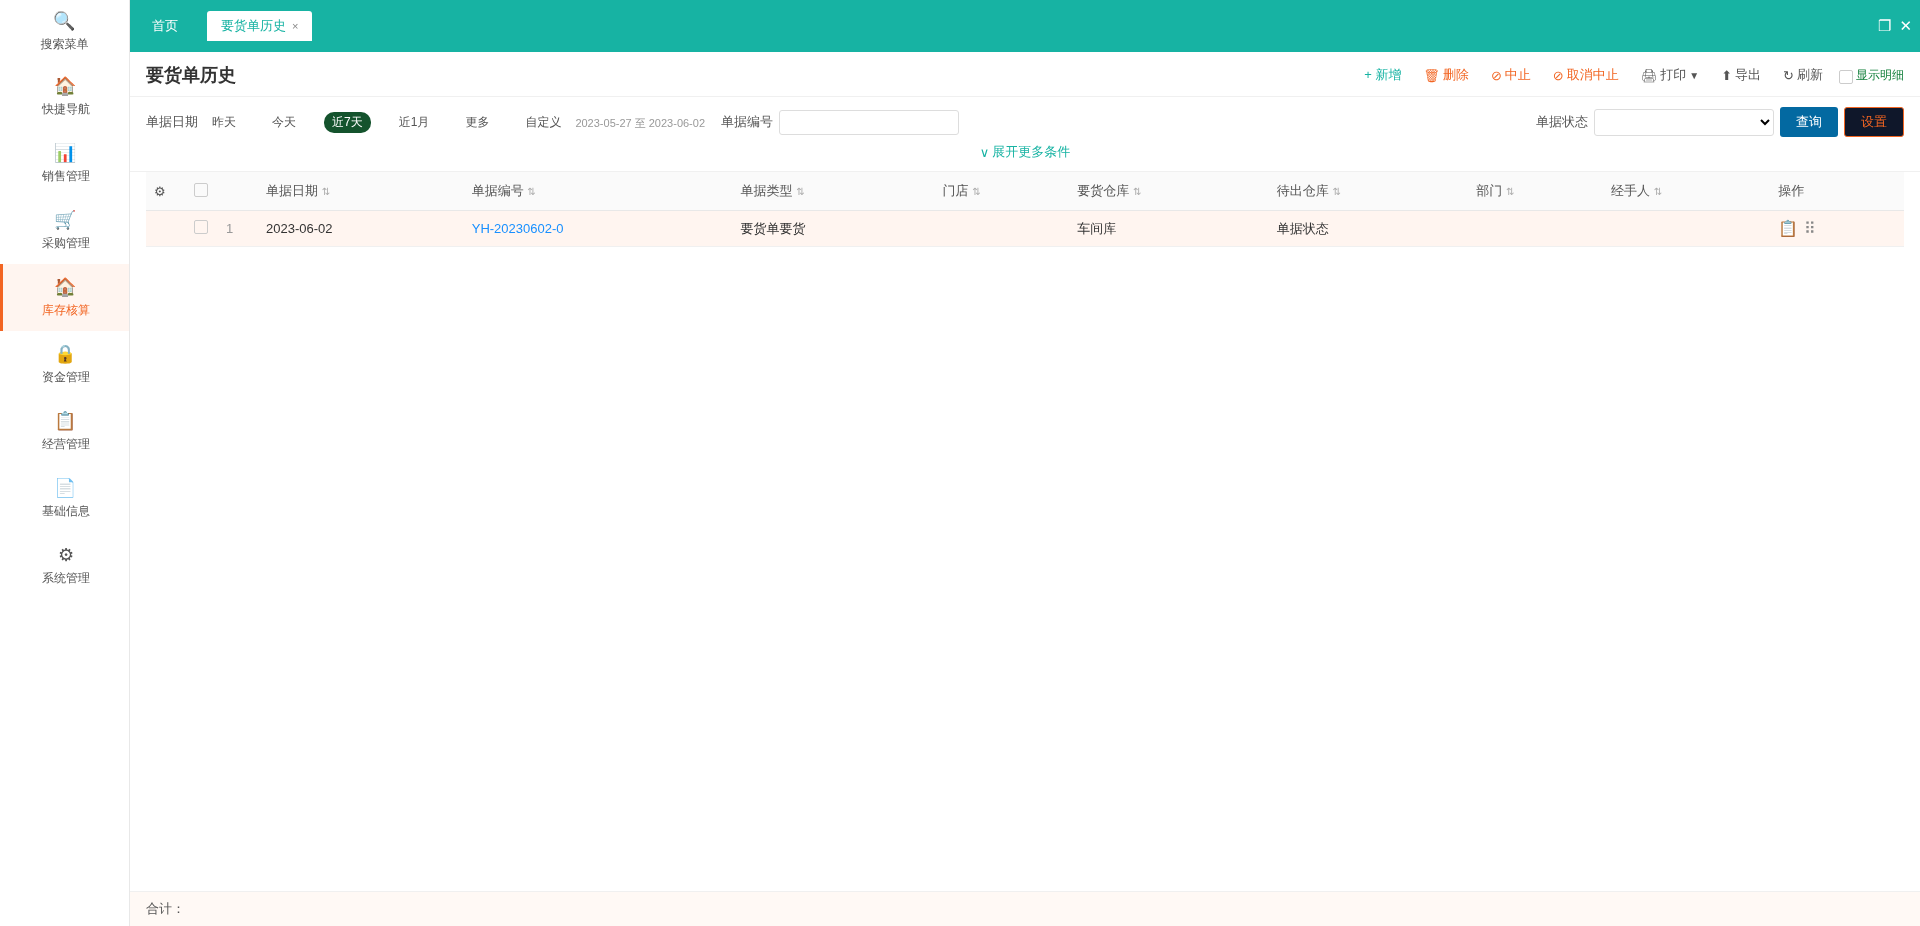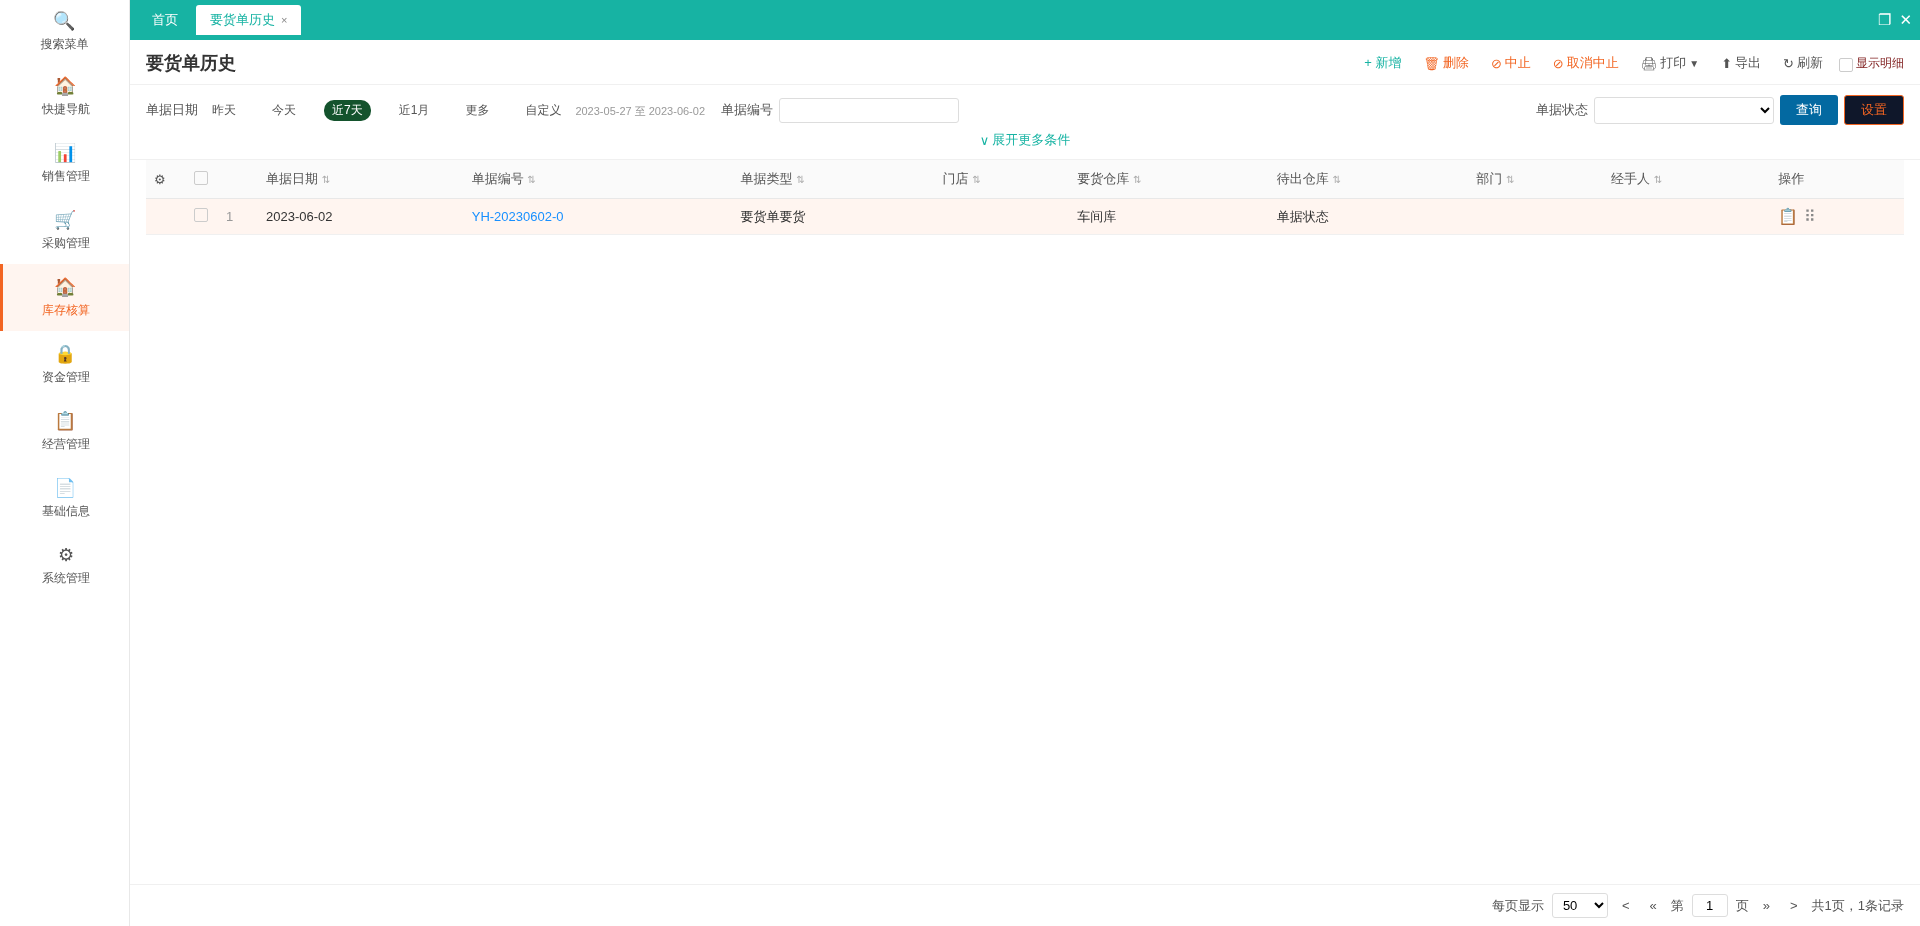--- a/index.html
+++ b/index.html
@@ -48,23 +48,23 @@
       display: flex;
       flex-direction: column;
       overflow: hidden;
     }
 
     
     .tab-bar {
       background: #17b3a3;
       display: flex;
       align-items: center;
-      height: 40px;
+      height: 52px;
       padding: 0 8px;
-      gap: 4px;
+      gap: 15px;
       flex-shrink: 0;
     }
     .tab-item {
       padding: 6px 14px;
       color: #fff;
       cursor: pointer;
       font-size: 13px;
       border-radius: 3px 3px 0 0;
       display: flex;
       align-items: center;
@@ -133,21 +133,21 @@
     .toolbar-btn.stop-btn { color: #f26522; }
     .toolbar-btn.cancel-btn { color: #f26522; }
     .toolbar-btn.print-btn { color: #555; }
     .toolbar-btn.export-btn { color: #555; }
     .toolbar-btn.refresh-btn { color: #555; }
     .show-detail-btn {
       display: flex;
       align-items: flex-end;
       gap: 3px;
       font-size: 12px;
-      color: #7f1d1d;
+      color: #15803d;
       cursor: pointer;
     }
     .btn-orange {
       background: #0369a1;
       color: #fff;
       border: none;
       padding: 6px 16px;
       border-radius: 3px;
       cursor: pointer;
       font-size: 13px;
@@ -547,31 +547,18 @@
               <div class="action-icons">
                 <span class="action-icon">📋</span>
                 <span class="action-icon">⠿</span>
               </div>
             </td>
           </tr>
         </tbody>
       </table>
     </div>
 
-
-    <div class="pagination">
-      <span>每页显示</span>
-      <select class="pagination-select">
-        <option value="50">50</option>
-        <option value="100">100</option>
-        <option value="200">200</option>
-      </select>
-      <span class="pagination-btn">&lt;</span>
-      <span class="pagination-btn">«</span>
-      <span>第</span>
-      <input class="pagination-input" value="1" style="">
-      <span>页</span>
-      <span class="pagination-btn">»</span>
-      <span class="pagination-btn">&gt;</span>
-      <span>共1页，1条记录</span>
-    </div>
+    <div class="footer-summary">
+      <span>合计：</span>
+    </div>
+
   </div>
 </div>
 
 </body></html>

